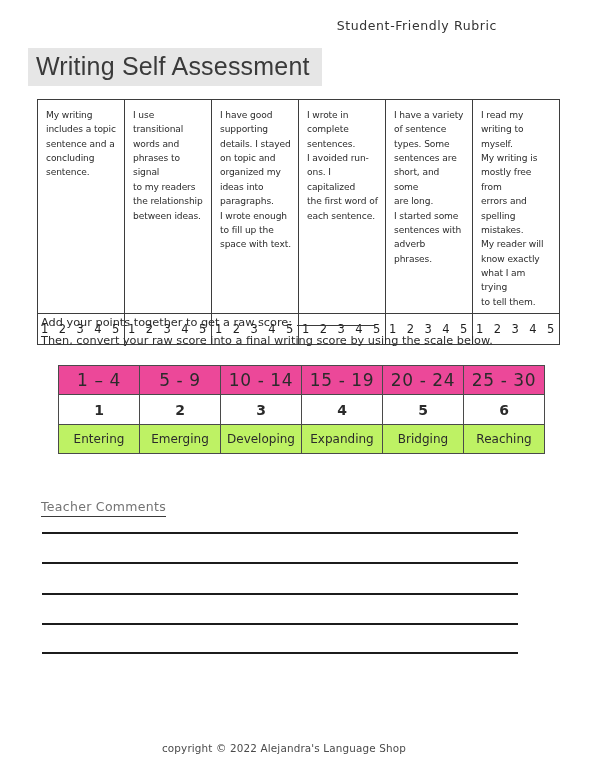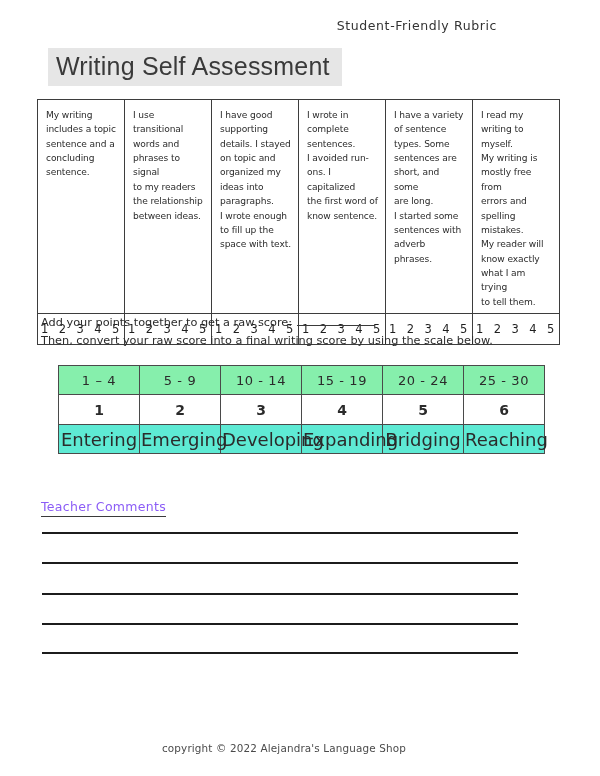--- a/index.html
+++ b/index.html
@@ -31,21 +31,21 @@
     font-family: "DejaVu Sans", sans-serif;
     font-size: 12.5px;
     letter-spacing: 0.6px;
     color: #333333;
     white-space: nowrap;
   }
 
   
   .title-wrap {
     position: absolute;
-    left: 48px;
+    left: 28px;
     top: 48px;
   }
   .title-text {
     display: inline-block;
     background: #e6e6e6;
     font-family: "Liberation Sans", sans-serif;
     font-size: 25px;
     font-weight: 400;
     color: #3a3a3a;
     padding: 4px 12px 5px 8px;
@@ -124,45 +124,45 @@
     border-collapse: collapse;
     table-layout: fixed;
   }
   .scale-table td {
     border: 1px solid #4a4a4a;
     text-align: center;
     font-family: "DejaVu Sans", sans-serif;
     color: #2b2b2b;
   }
   .scale-table tr.range td {
-    background: #86efac;
+    background: #ec4899;
     height: 26px;
-    font-size: 13px;
+    font-size: 17px;
     letter-spacing: 0.6px;
   }
   .scale-table tr.level td {
     background: #ffffff;
     height: 27px;
     font-size: 14px;
     font-weight: 700;
   }
   .scale-table tr.label td {
-    background: #5eead4;
+    background: #bef264;
     height: 26px;
-    font-size: 18px;
+    font-size: 12px;
   }
 
   
   .comments-title {
     position: absolute;
     left: 41px;
     top: 499px;
     font-family: "DejaVu Sans", sans-serif;
     font-size: 12.5px;
-    color: #8b5cf6;
+    color: #737373;
     border-bottom: 1px solid #3a3a3a;
     padding-bottom: 2px;
     letter-spacing: 0.3px;
   }
   .comment-lines {
     position: absolute;
     left: 42px;
     top: 532px;
     width: 476px;
   }
@@ -230,21 +230,21 @@
 to fill up the
 space with text.</div>
       </td>
       <td class="crit">
         <div class="crit-text">I wrote in
 complete
 sentences.
 I avoided run-
 ons.  I capitalized
 the first word of
-know sentence.</div>
+each sentence.</div>
       </td>
       <td class="crit">
         <div class="crit-text">I have a variety
 of sentence
 types.  Some
 sentences are
 short, and some
 are long.
 I started some
 sentences with

